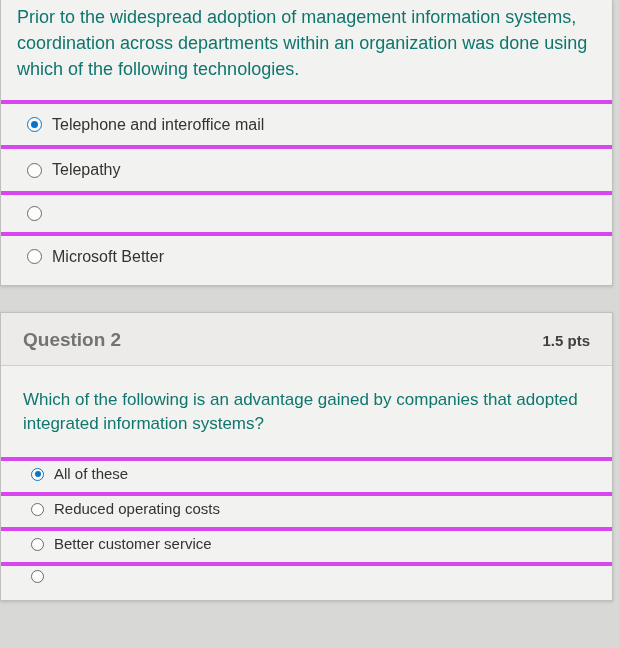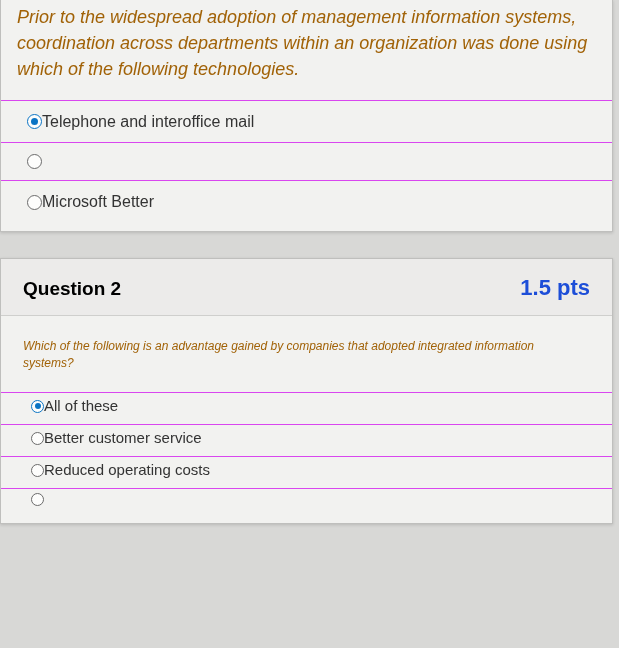--- a/index.html
+++ b/index.html
@@ -29,46 +29,46 @@
       display: flex;
       justify-content: space-between;
       align-items: baseline;
       padding: 16px 22px 14px 22px;
       border-bottom: 1px solid #cfcfcd;
       background: #ecebea;
     }
     .question-title {
       font-size: 19px;
       font-weight: 700;
-      color: #000000;
+      color: #737373;
       text-align: right;
     }
     .question-pts {
-      font-size: 22px;
+      font-size: 15px;
       font-weight: 700;
-      color: #1d4ed8;
+      color: #404040;
     }
     .question-stem {
       padding: 16px 22px 18px 16px;
       font-size: 18px;
       line-height: 1.45;
-      color: #a16207;
-      font-style: italic;
+      color: #0f766e;
     }
     .question-block.first .question-stem {
       padding-top: 4px;
     }
     .options {
       padding: 0 0 8px 0;
     }
     .option-row {
       display: flex;
       align-items: center;
+      gap: 10px;
       padding: 11px 22px 11px 26px;
-      border-top: 1px solid #d946ef;
+      border-top: 4px solid #d946ef;
       font-size: 16px;
       color: #333;
       cursor: pointer;
     }
     .radio {
       width: 15px;
       height: 15px;
       border: 1.6px solid #6b6b6b;
       border-radius: 50%;
       flex: 0 0 auto;
@@ -97,33 +97,37 @@
     }
     .q2 .radio {
       width: 13px;
       height: 13px;
     }
     .q2 .radio.selected::after {
       width: 6px;
       height: 6px;
     }
     .q2 .question-stem {
-      font-size: 12px;
+      font-size: 17px;
       padding: 22px 26px 20px 22px;
     }
   </style>
 </head>
 <body>
 
 <div class="question-block first">
   <div class="question-stem">Prior to the widespread adoption of management information systems, coordination across departments within an organization was done using which of the following technologies.</div>
   <div class="options">
     <div class="option-row">
       <span class="radio selected"></span>
       <span class="option-label">Telephone and interoffice mail</span>
+    </div>
+    <div class="option-row">
+      <span class="radio"></span>
+      <span class="option-label">Telepathy</span>
     </div>
     <div class="option-row">
       <span class="radio"></span>
     </div>
     <div class="option-row">
       <span class="radio"></span>
       <span class="option-label">Microsoft Better</span>
     </div>
   </div>
 </div>
@@ -134,23 +138,23 @@
     <span class="question-pts">1.5 pts</span>
   </div>
   <div class="question-stem">Which of the following is an advantage gained by companies that adopted integrated information systems?</div>
   <div class="options">
     <div class="option-row">
       <span class="radio selected"></span>
       <span class="option-label">All of these</span>
     </div>
     <div class="option-row">
       <span class="radio"></span>
-      <span class="option-label">Better customer service</span>
+      <span class="option-label">Reduced operating costs</span>
     </div>
     <div class="option-row">
       <span class="radio"></span>
-      <span class="option-label">Reduced operating costs</span>
+      <span class="option-label">Better customer service</span>
     </div>
     <div class="option-row">
       <span class="radio"></span>
     </div>
   </div>
 </div>
 
 </body></html>

